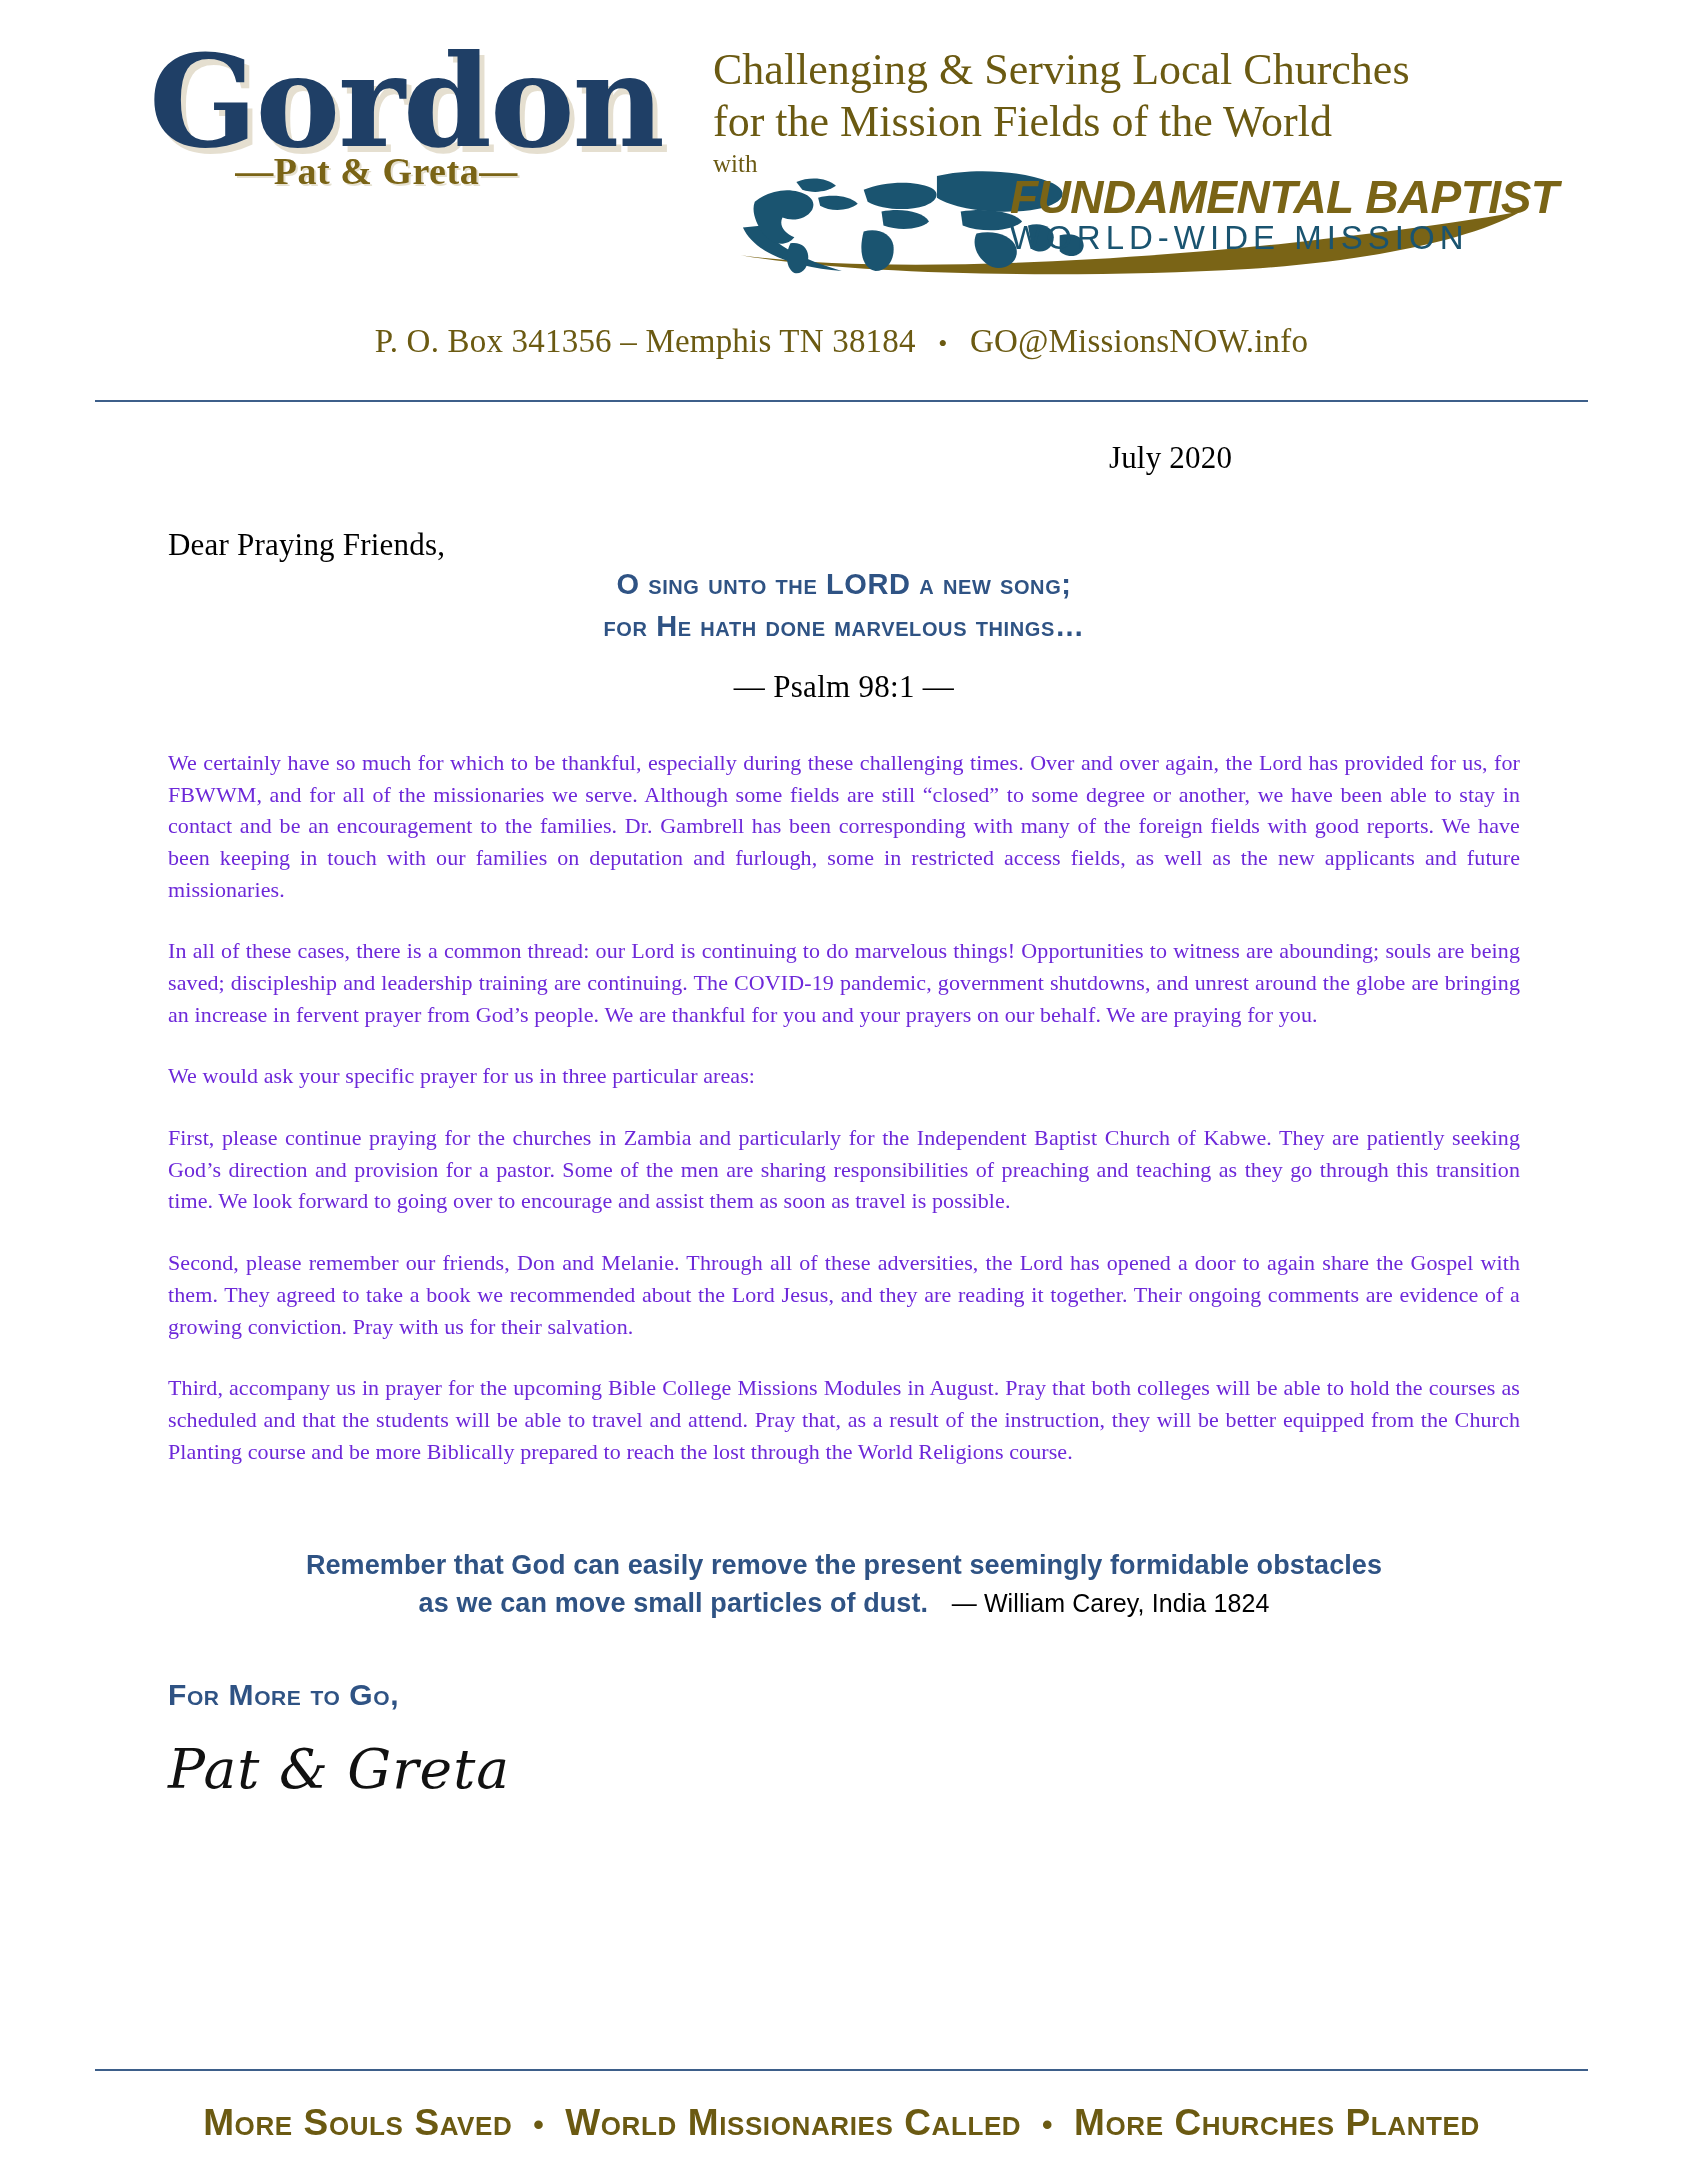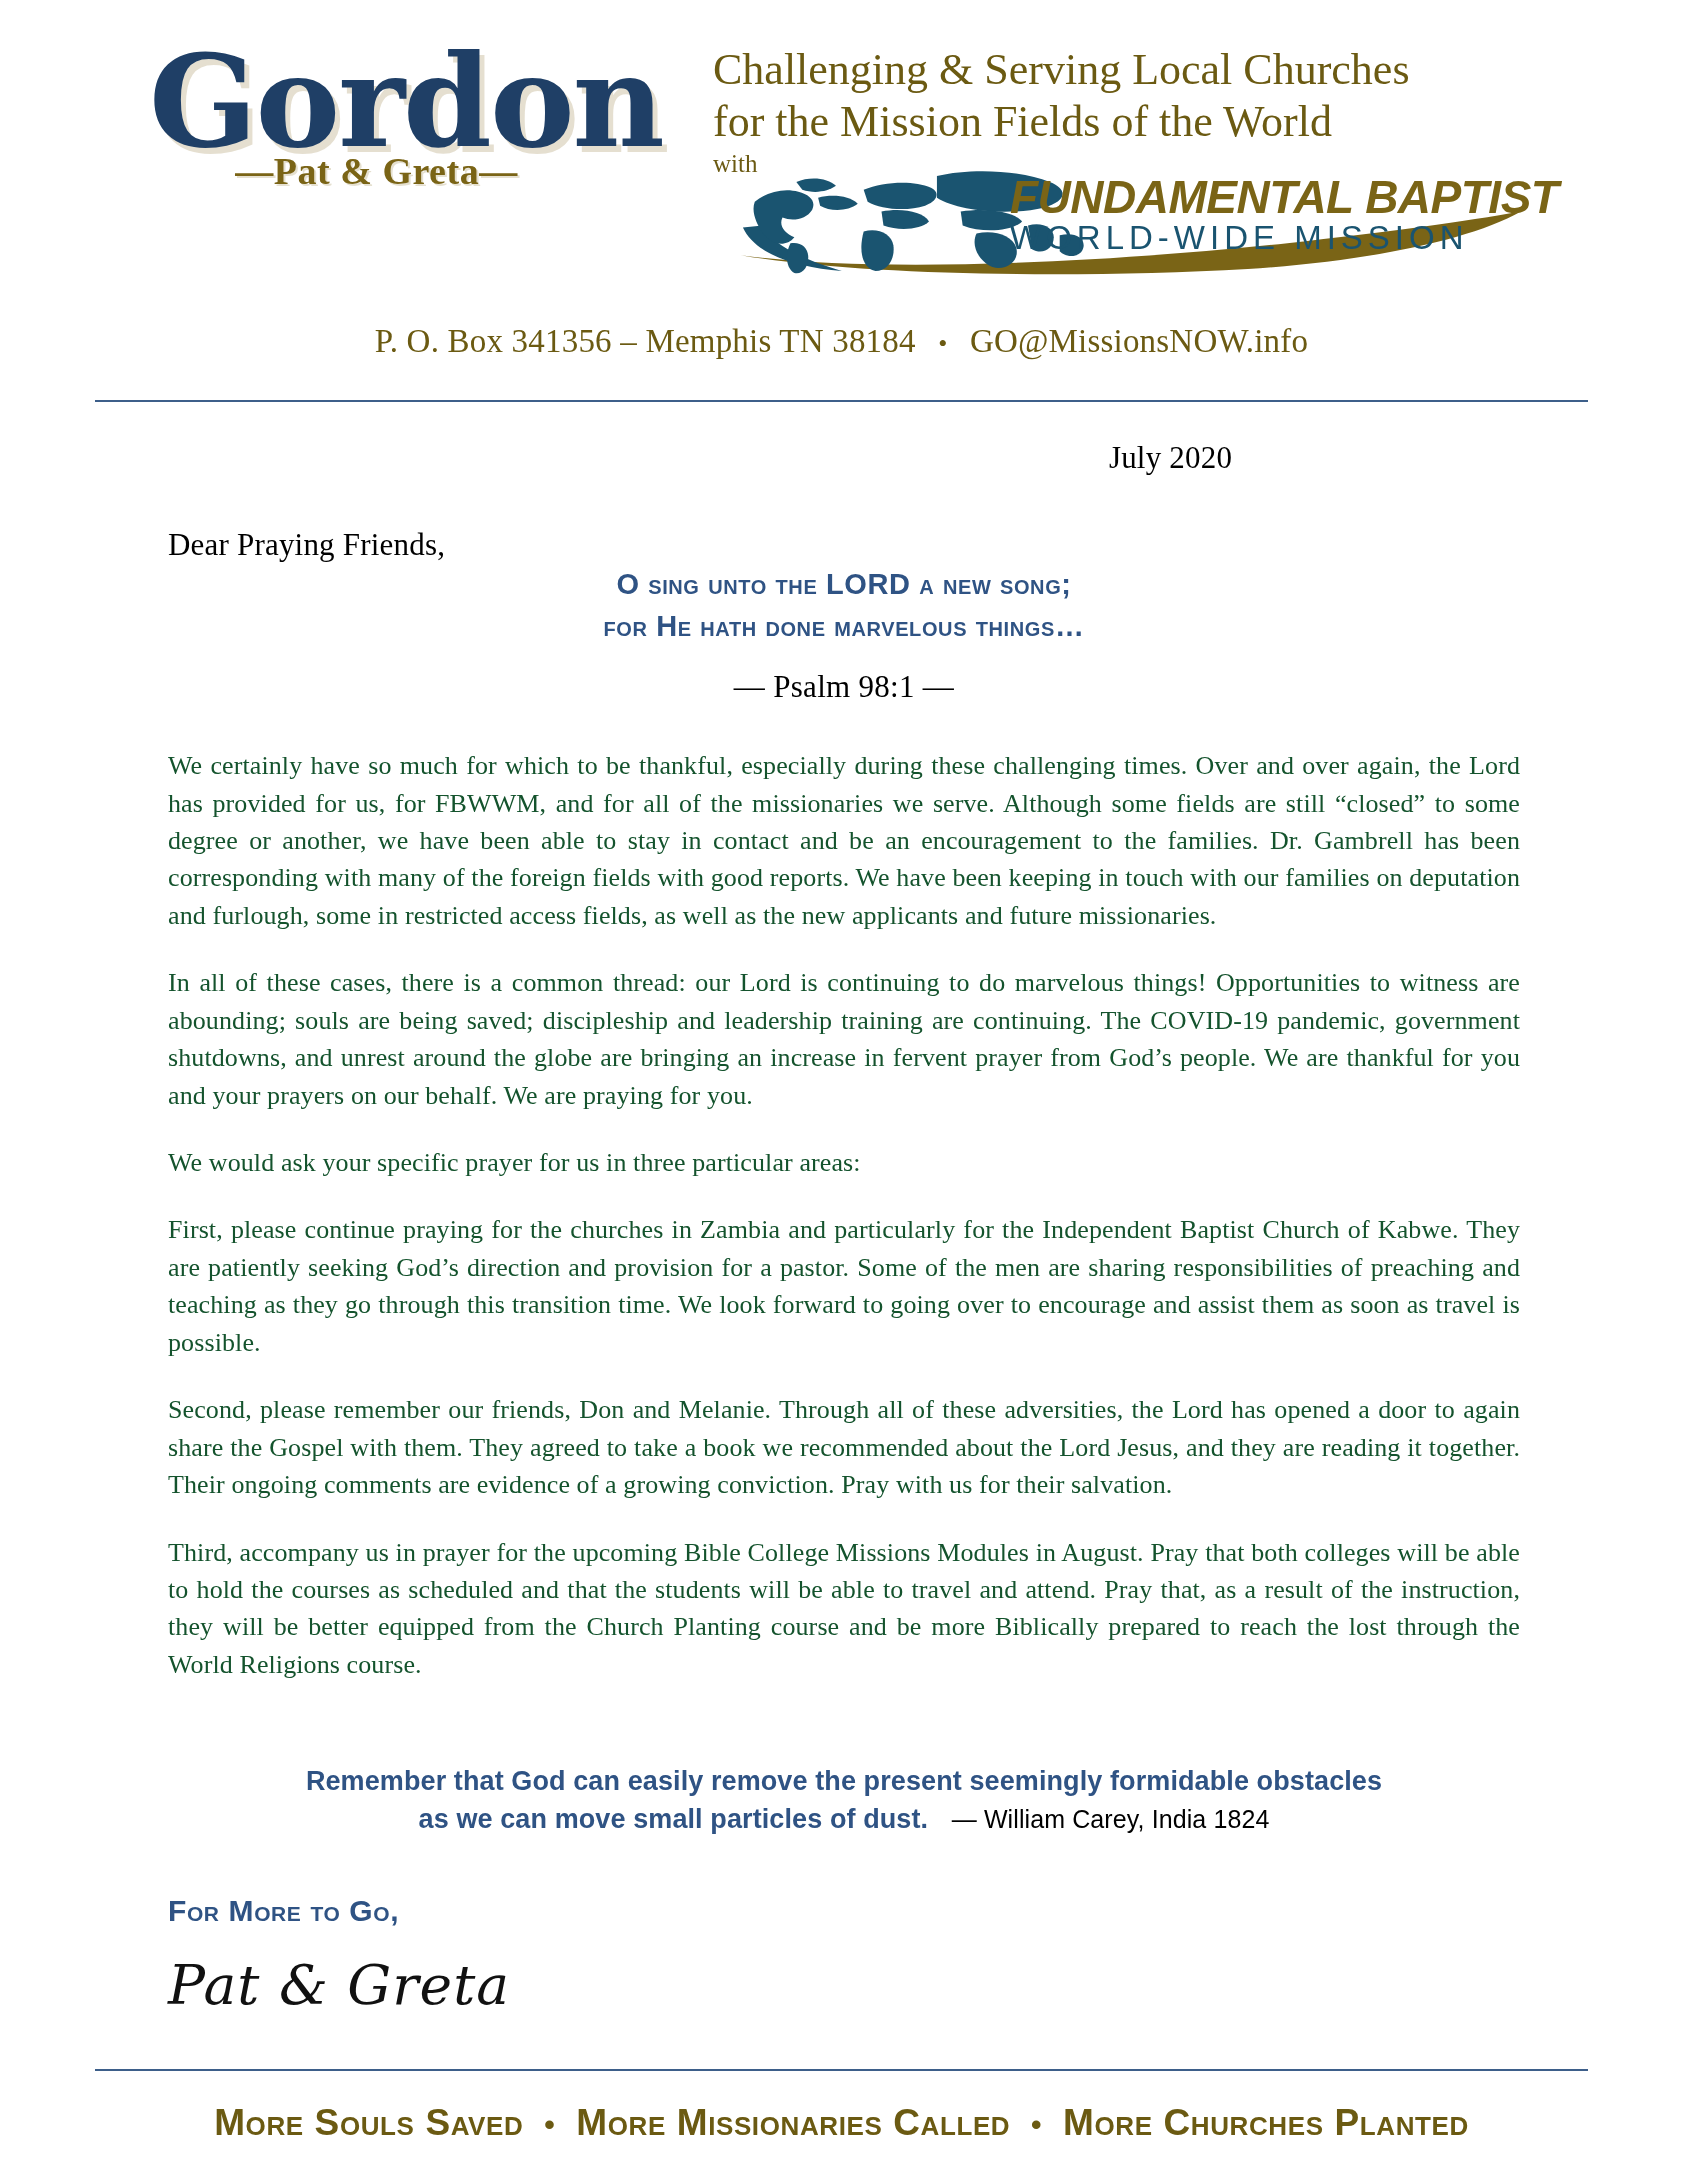--- a/index.html
+++ b/index.html
@@ -155,25 +155,25 @@
     text-align: center;
     margin-top: 22px;
     font-size: 31px;
     color: #000;
     letter-spacing: 0.3px;
   }
 
   p.body {
     text-align: justify;
     text-justify: inter-word;
-    font-size: 26px;
+    font-size: 22px;
     line-height: 1.44;
     margin: 30px 0 0 0;
     letter-spacing: 0.1px;
-    color: #14532d;
+    color: #6d28d9;
   }
   p.body.first { margin-top: 42px; }
 
   .closing-quote {
     text-align: center;
     margin-top: 80px;
     color: #2f5384;
     font-family: Liberation Sans, sans-serif;
     font-weight: 700;
     font-size: 27px;
@@ -324,19 +324,19 @@
     <div class="signoff">For More to Go,</div>
 
     <div class="signature">Pat &amp; Greta</div>
   </div>
 
   <div class="rule-bottom"></div>
 
   <div class="footer-tagline">
     <span>More Souls Saved</span>
     <span class="footer-dot">•</span>
-    <span>More Missionaries Called</span>
+    <span>World Missionaries Called</span>
     <span class="footer-dot">•</span>
     <span>More Churches Planted</span>
   </div>
 
 </div>
 
 
 </body></html>

